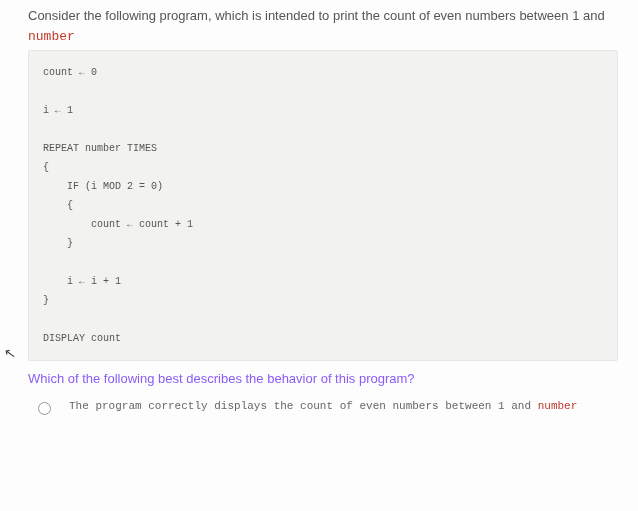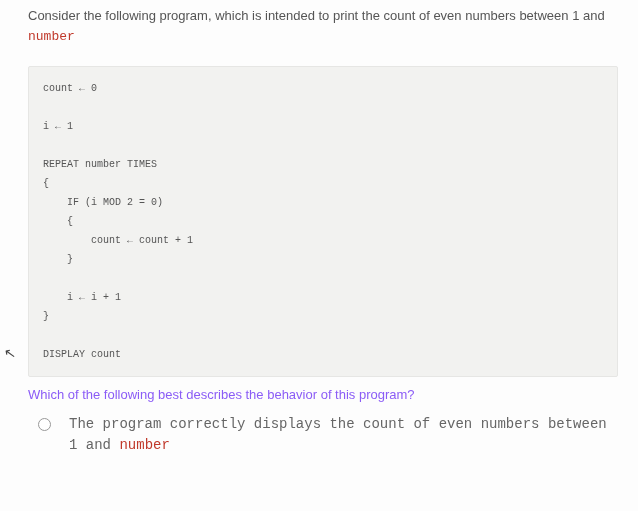--- a/index.html
+++ b/index.html
@@ -8,21 +8,21 @@
     padding: 6px 20px 20px 28px;
     font-family: Arial, Helvetica, sans-serif;
     font-size: 13px;
     color: #333;
     background: #fdfdfd;
     width: 638px;
   }
   .prompt {
     color: #555;
     line-height: 1.5;
-    margin-bottom: 20px;
+    margin-bottom: 4px;
   }
   .prompt .inline-code {
     font-family: "Courier New", monospace;
     color: #c0392b;
   }
   .code-block {
     background: #f2f2f0;
     border: 1px solid #e6e6e4;
     border-radius: 2px;
     padding: 12px 14px;
@@ -52,21 +52,21 @@
     flex: 0 0 auto;
     width: 13px;
     height: 13px;
     border: 1px solid #999;
     border-radius: 50%;
     background: #fff;
     margin-top: 4px;
   }
   .option-text {
     font-family: "Courier New", monospace;
-    font-size: 14px;
+    font-size: 11px;
     color: #666;
     line-height: 1.5;
   }
   .option-text .kw {
     color: #c0392b;
   }
   .cursor {
     position: absolute;
     left: 4px;
     top: 345px;

